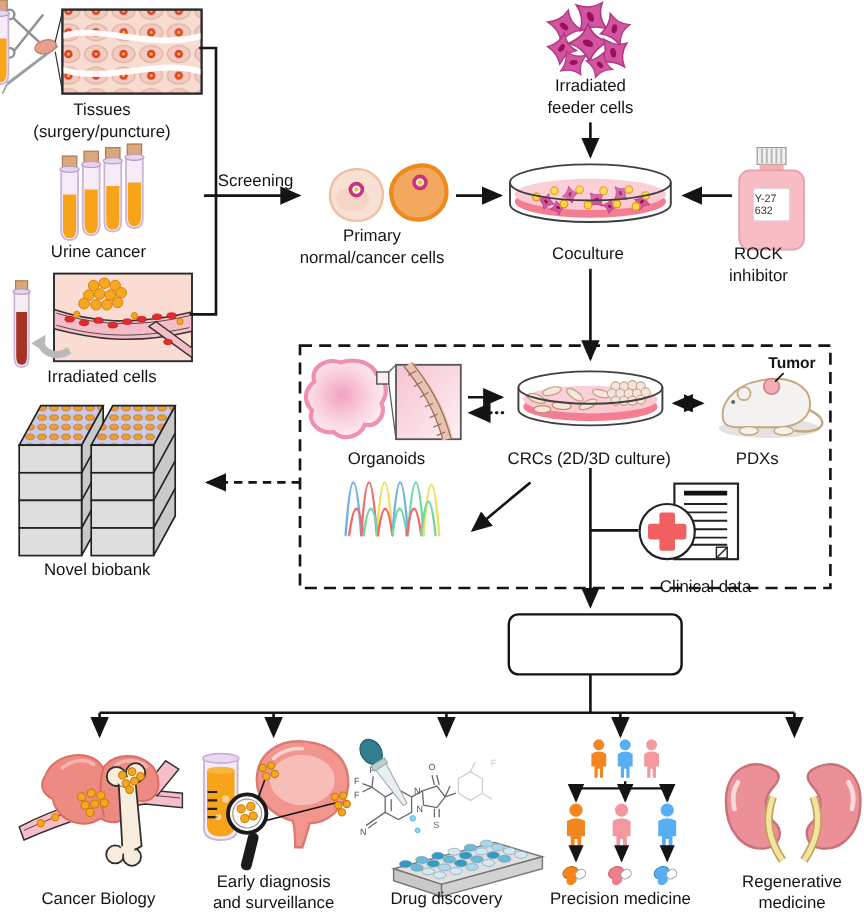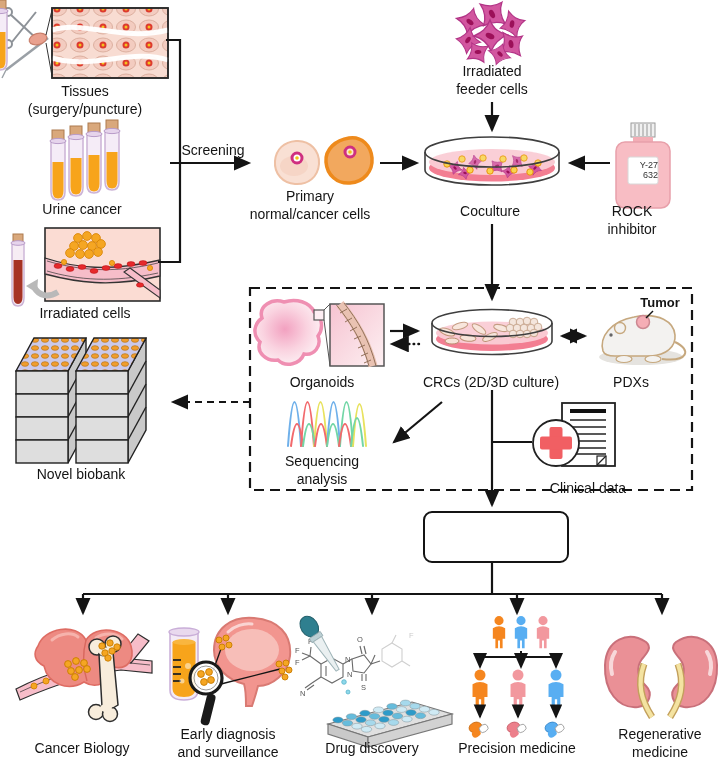--- a/index.html
+++ b/index.html
@@ -564,28 +564,26 @@
 <div class="lbl" style="left:82px;top:201px">Urine cancer</div>
 <div class="lbl" style="left:85px;top:305px">Irradiated cells</div>
 <div class="lbl" style="left:81px;top:466px">Novel biobank</div>
 <div class="lbl" style="left:213px;top:142px">Screening</div>
 <div class="lbl" style="left:492px;top:63px">Irradiated
 feeder cells</div>
 <div class="lbl" style="left:310px;top:188px;width:180px">Primary
 normal/cancer cells</div>
 <div class="lbl" style="left:490px;top:203px">Coculture</div>
 <div class="lbl" style="left:632px;top:203px">ROCK inhibitor</div>
-<div class="lbl xs" style="left:629px;top:160px;width:29px;text-align:right">Y-27
+<div class="lbl xs" style="left:629px;top:160px;width:29px;text-align:left">Y-27
 632</div>
 <div class="lbl" style="left:322px;top:374px">Organoids</div>
 <div class="lbl" style="left:491px;top:374px;width:190px">CRCs (2D/3D culture)</div>
 <div class="lbl" style="left:631px;top:374px">PDXs</div>
 <div class="lbl sm" style="left:660px;top:295px">Tumor</div>
-<div class="lbl" style="left:322px;top:453px">Sequencing
-analysis</div>
 <div class="lbl" style="left:588px;top:480px">Clinical data</div>
 <div class="lbl" style="left:82px;top:740px">Cancer Biology</div>
 <div class="lbl" style="left:228px;top:726px">Early diagnosis
 and surveillance</div>
 <div class="lbl" style="left:372px;top:740px">Drug discovery</div>
 <div class="lbl" style="left:517px;top:740px">Precision medicine</div>
 <div class="lbl" style="left:660px;top:726px">Regenerative
 medicine</div>
 </div>
 

